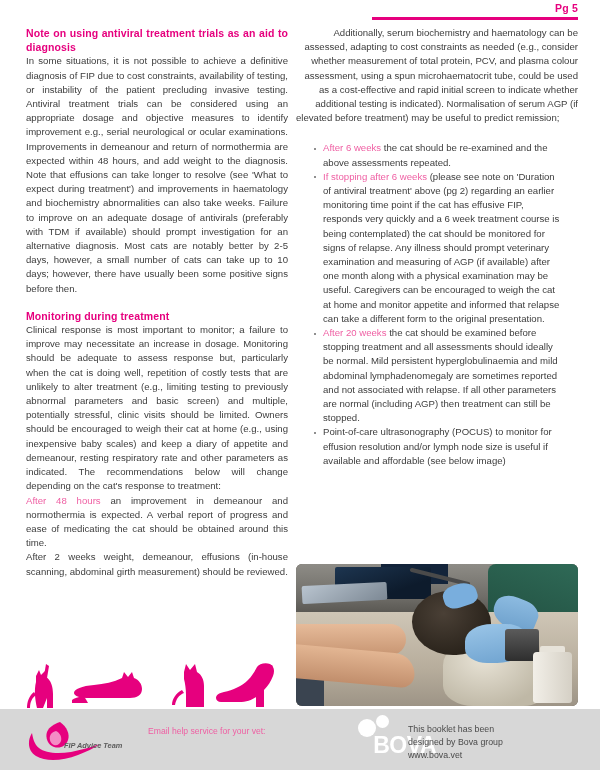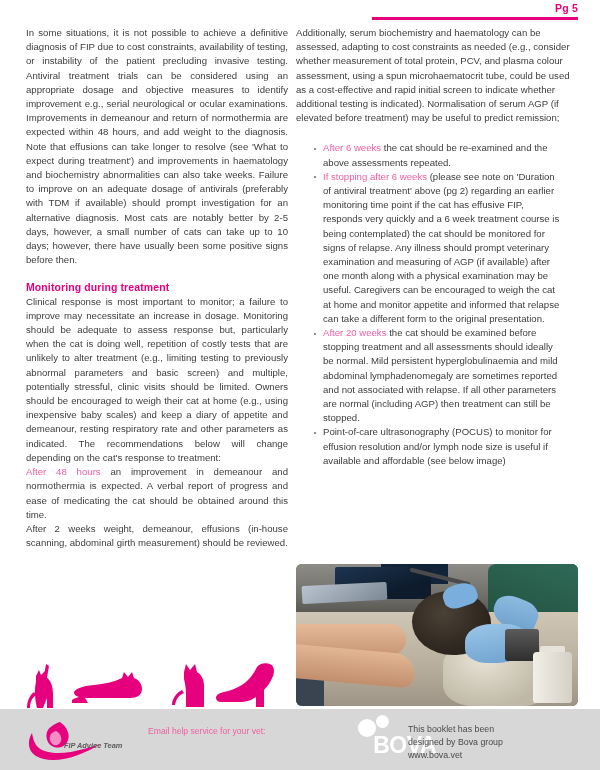--- a/index.html
+++ b/index.html
@@ -79,21 +79,21 @@
 
   p.body-text {
     font-size: 9.6px;
     line-height: 14.2px;
     margin: 0;
     text-align: justify;
     text-align-last: left;
     color: #3d3d3d;
   }
   p.body-text.ragged {
-    text-align: left;
+    text-align: right;
   }
   .pink {
     color: #ef5fa3;
   }
 
   
   ul.bullets {
     list-style: none;
     margin: 16px;
     padding: 0;
@@ -307,20 +307,21 @@
 
 <div class="page-header">
   <div class="page-number">Pg 5</div>
   <div class="header-rule"></div>
 </div>
 
 <div class="columns">
 
   <div class="col col-left">
 
+    <h2 class="section-heading">Note on using antiviral treatment trials as an aid to diagnosis</h2>
 
     <p class="body-text">In some situations, it is not possible to achieve a definitive diagnosis of FIP due to cost constraints, availability of testing, or instability of the patient precluding invasive testing. Antiviral treatment trials can be considered using an appropriate dosage and objective measures to identify improvement e.g., serial neurological or ocular examinations. Improvements in demeanour and return of normothermia are expected within 48 hours, and add weight to the diagnosis. Note that effusions can take longer to resolve (see 'What to expect during treatment') and improvements in haematology and biochemistry abnormalities can also take weeks. Failure to improve on an adequate dosage of antivirals (preferably with TDM if available) should prompt investigation for an alternative diagnosis. Most cats are notably better by 2-5 days, however, a small number of cats can take up to 10 days; however, there have usually been some positive signs before then.</p>
 
     <h2 class="section-heading spaced">Monitoring during treatment</h2>
 
     <p class="body-text">Clinical response is most important to monitor; a failure to improve may necessitate an increase in dosage. Monitoring should be adequate to assess response but, particularly when the cat is doing well, repetition of costly tests that are unlikely to alter treatment (e.g., limiting testing to previously abnormal parameters and basic screen) and multiple, potentially stressful, clinic visits should be limited. Owners should be encouraged to weigh their cat at home (e.g., using inexpensive baby scales) and keep a diary of appetite and demeanour, resting respiratory rate and other parameters as indicated. The recommendations below will change depending on the cat's response to treatment:</p>
 
     <p class="body-text"><span class="pink">After 48 hours</span><span> an improvement in demeanour and normothermia is expected. A verbal report of progress and ease of medicating the cat should be obtained around this time.</span></p>
 
     <p class="body-text">After 2 weeks weight, demeanour, effusions (in-house scanning, abdominal girth measurement) should be reviewed.</p>

